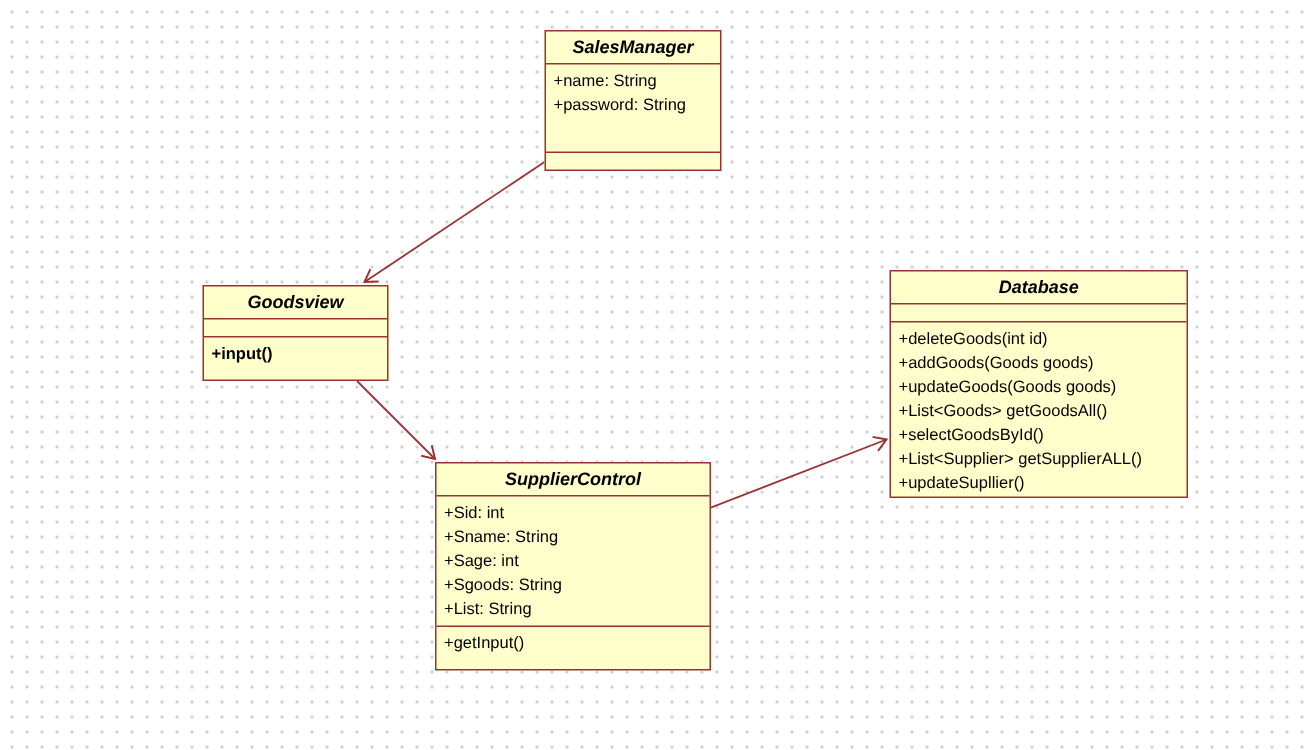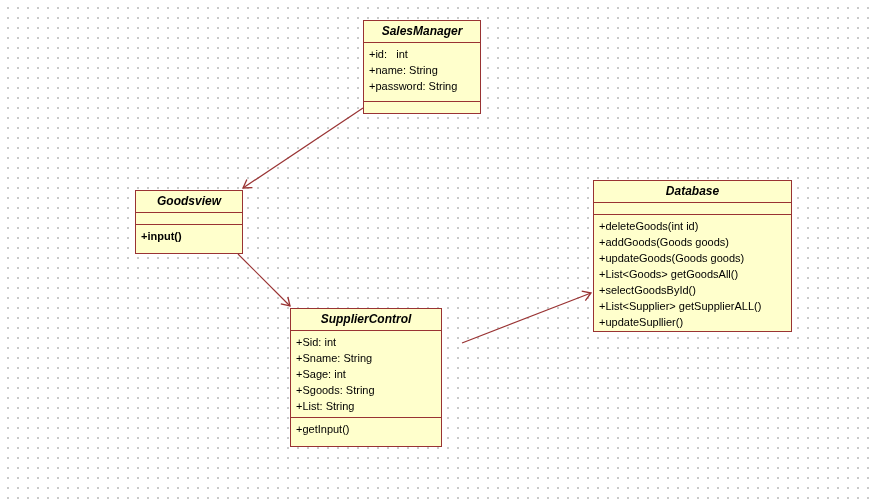--- a/index.html
+++ b/index.html
@@ -68,36 +68,35 @@
       </marker>
     </defs>
     <line x1="363" y1="108" x2="243" y2="188" stroke="#993333" stroke-width="1.2" marker-end="url(#openarrow)"></line>
     <line x1="238" y1="254" x2="290" y2="306" stroke="#993333" stroke-width="1.2" marker-end="url(#openarrow)"></line>
     <line x1="462" y1="343" x2="591" y2="293" stroke="#993333" stroke-width="1.2" marker-end="url(#openarrow)"></line>
   </svg>
 
   <div class="uml-class" style="left:363px; top:20px; width:118px;">
     <div class="cls-title">SalesManager</div>
     <div class="cls-section" style="height:58px;">
-        <div class="member">+id:   int</div>
         <div class="member">+name: String</div>
         <div class="member">+password: String</div>
       </div>
     <div class="cls-section" style="height:12px; padding:0;"></div>
   </div>
 
-  <div class="uml-class" style="left:135px; top:190px; width:108px;">
+  <div class="uml-class" style="left:135px; top:190px; width:124px;">
     <div class="cls-title">Goodsview</div>
     <div class="cls-section" style="height:11px; padding:0;"></div>
     <div class="cls-section" style="height:29px;font-weight:bold;">
         <div class="member">+input()</div>
       </div>
   </div>
 
-  <div class="uml-class" style="left:290px; top:308px; width:152px;">
+  <div class="uml-class" style="left:290px; top:308px; width:184px;">
     <div class="cls-title">SupplierControl</div>
     <div class="cls-section" style="height:86px;">
         <div class="member">+Sid: int</div>
         <div class="member">+Sname: String</div>
         <div class="member">+Sage: int</div>
         <div class="member">+Sgoods: String</div>
         <div class="member">+List: String</div>
       </div>
     <div class="cls-section" style="height:29px;">
         <div class="member">+getInput()</div>

